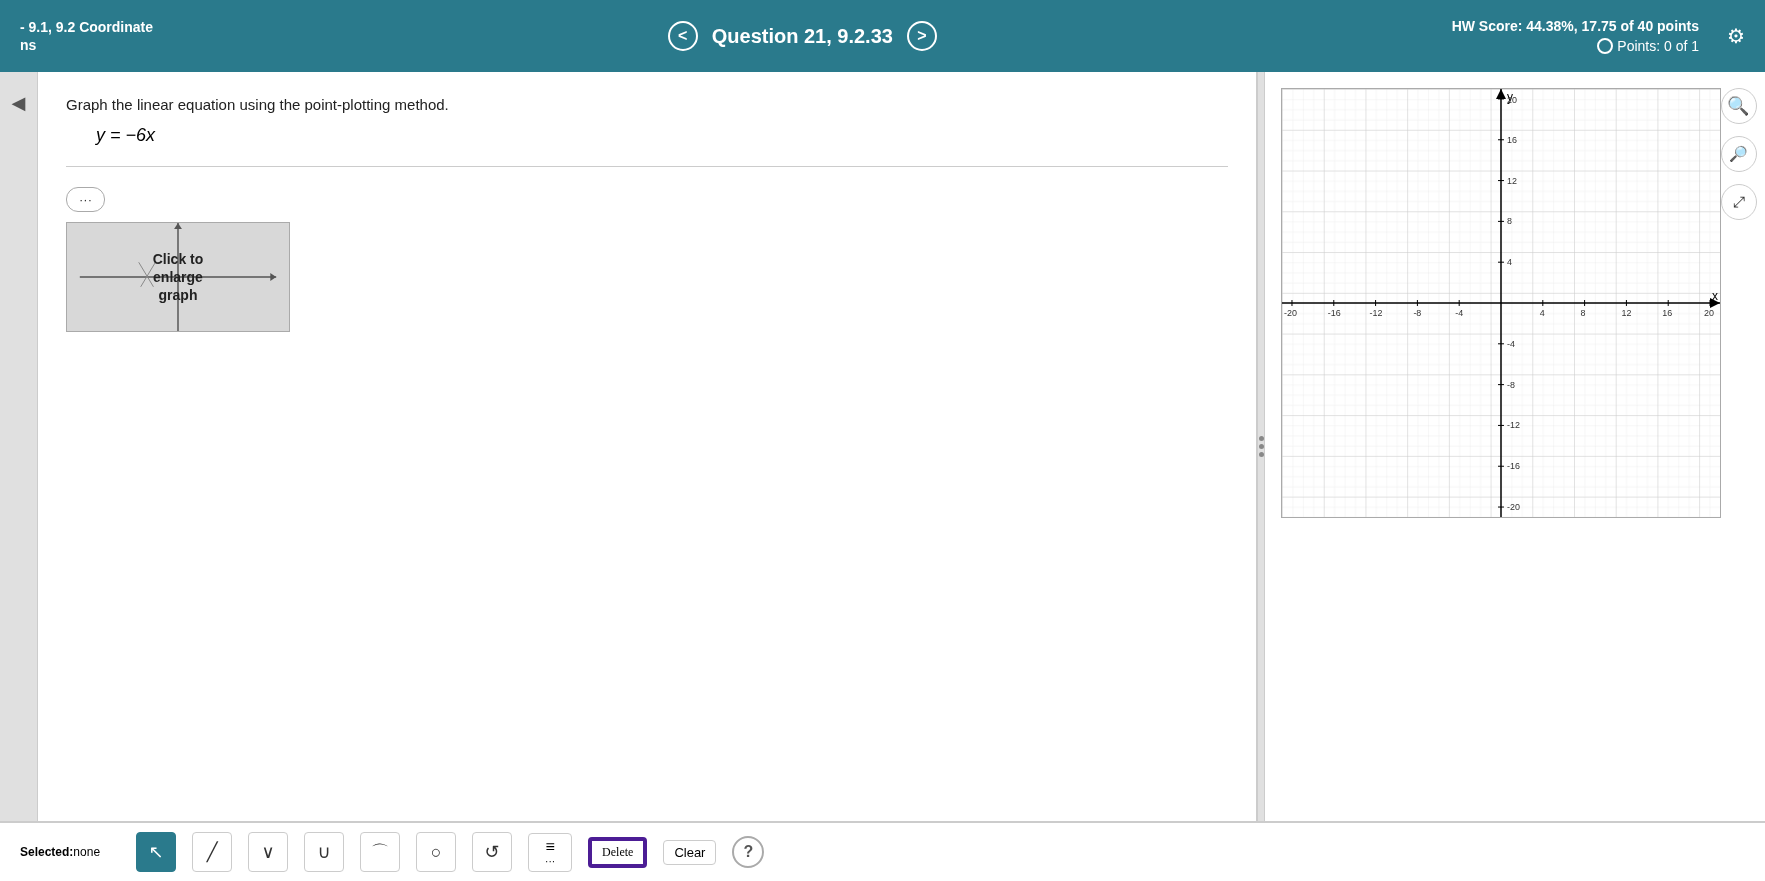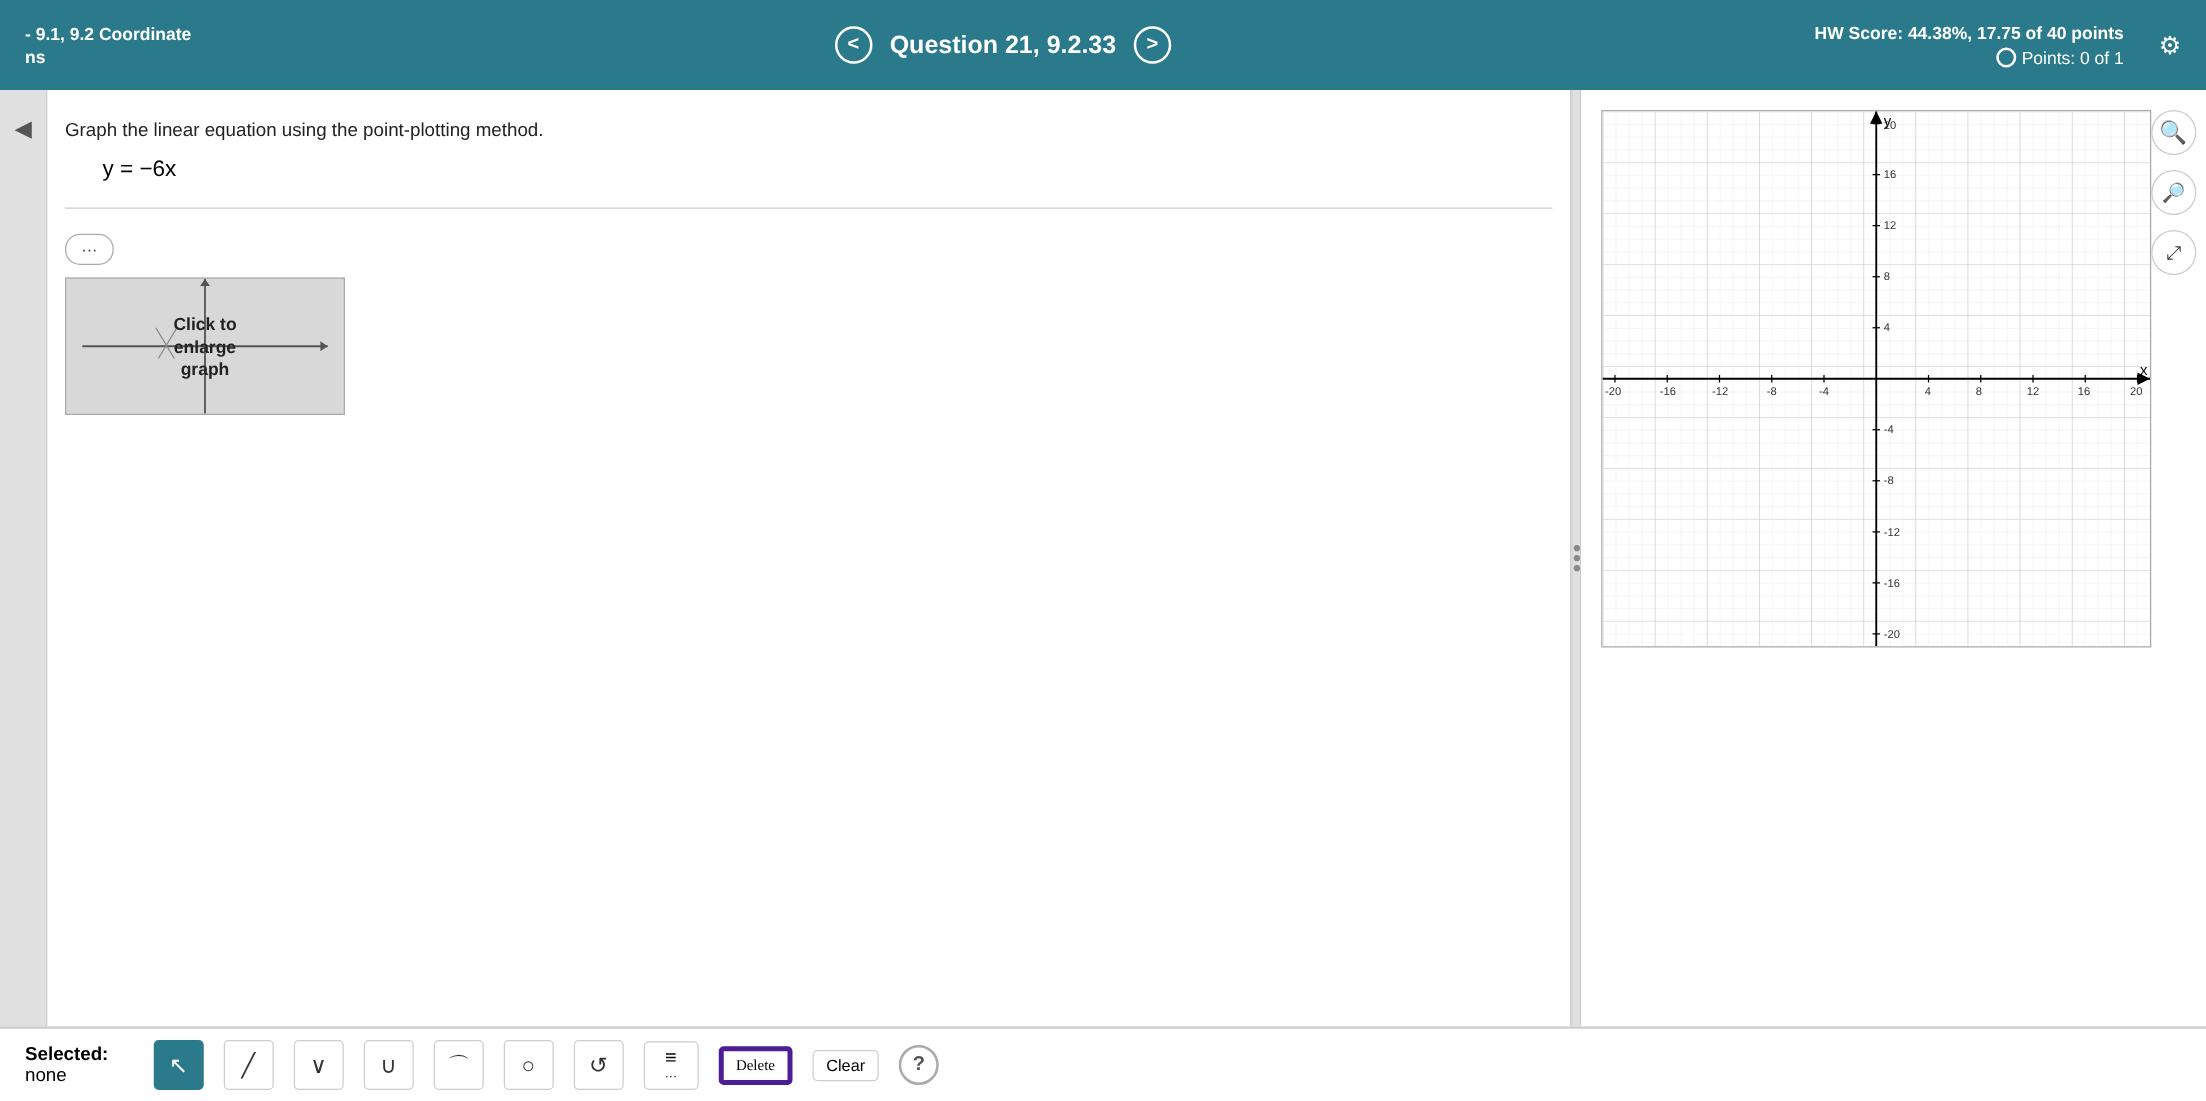--- a/index.html
+++ b/index.html
@@ -44,27 +44,27 @@
       display: flex;
       flex-direction: column;
       align-items: center;
       padding-top: 20px;
     }
     .sidebar-arrow { font-size: 18px; color: #555; }
 
     
     .question-area {
       flex: 1;
-      padding: 24px 14px;
+      padding: 24px 28px;
       background: white;
       border-right: 1px solid #ccc;
       position: relative;
     }
     .question-instruction { font-size: 15px; margin-bottom: 12px; color: #222; }
-    .equation { font-size: 18px; margin-left: 30px; margin-bottom: 20px; }
+    .equation { font-size: 18px; margin-left: 30px; margin-bottom: 20px; font-style: italic; }
     .divider-line { border: none; border-top: 1px solid #ccc; margin: 10px 0 20px 0; }
     .more-btn {
       background: white; border: 1px solid #aaa; padding: 4px 12px;
       border-radius: 12px; cursor: pointer; font-size: 13px; color: #333;
       display: inline-block; margin-bottom: 10px;
     }
     .use-tool-text { font-size: 15px; margin-bottom: 18px; color: #222; }
 
     
     .graph-thumbnail {
@@ -141,21 +141,21 @@
     
     .bottom-toolbar {
       height: 60px;
       background: white;
       border-top: 2px solid #ccc;
       display: flex;
       align-items: center;
       padding: 0 20px;
       gap: 16px;
     }
-    .selected-info { display: flex; flex-direction: column; font-size: 15px; margin-right: 20px; }
+    .selected-info { display: flex; font-size: 12px; margin-right: 20px; }
     .selected-label { font-weight: bold; }
     .tool-btn {
       width: 40px; height: 40px; background: white; border: 1px solid #ccc;
       border-radius: 4px; cursor: pointer; display: flex; align-items: center;
       justify-content: center; font-size: 18px; color: #333;
     }
     .tool-btn.active { background: #2a7a8c; color: white; border-color: #2a7a8c; }
     .eraser-btn {
       background: white; border: 1px solid #ccc; border-radius: 4px;
       padding: 4px 8px; cursor: pointer; display: flex; align-items: center;

